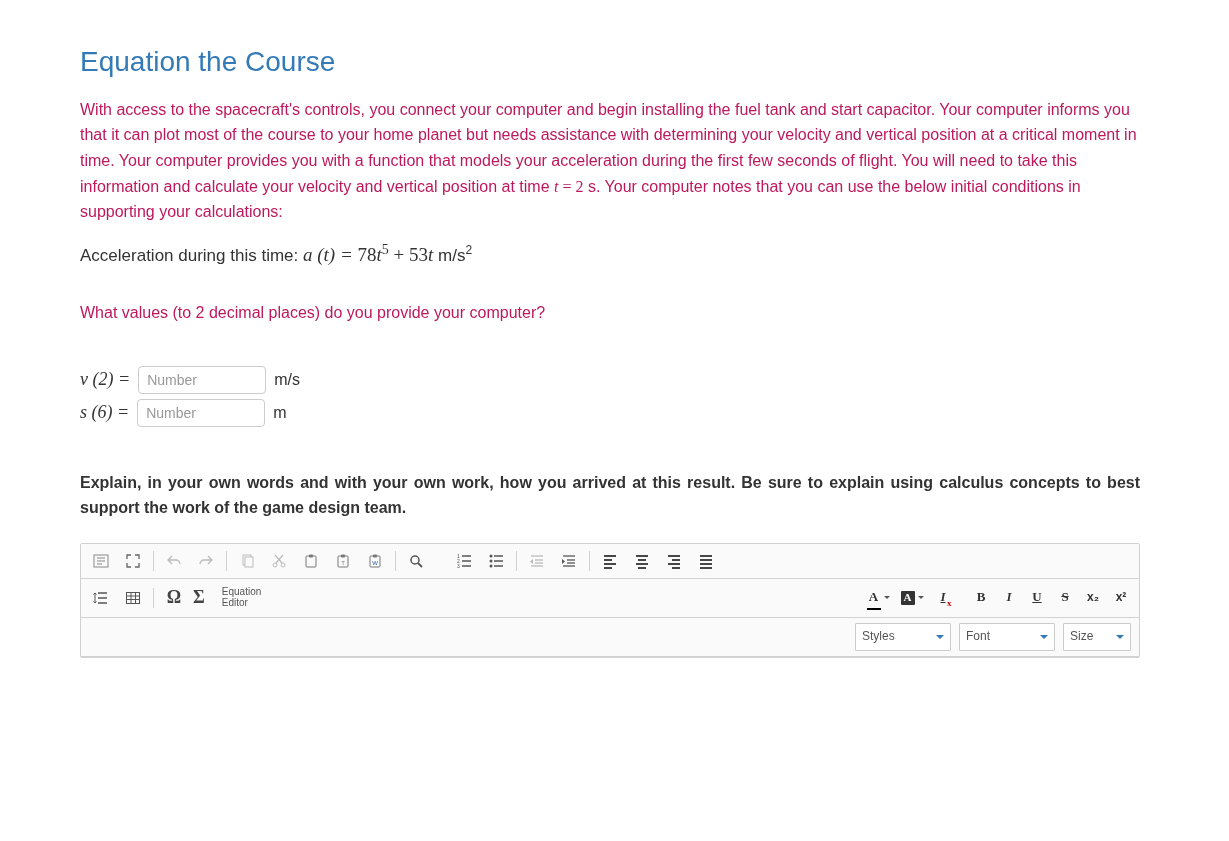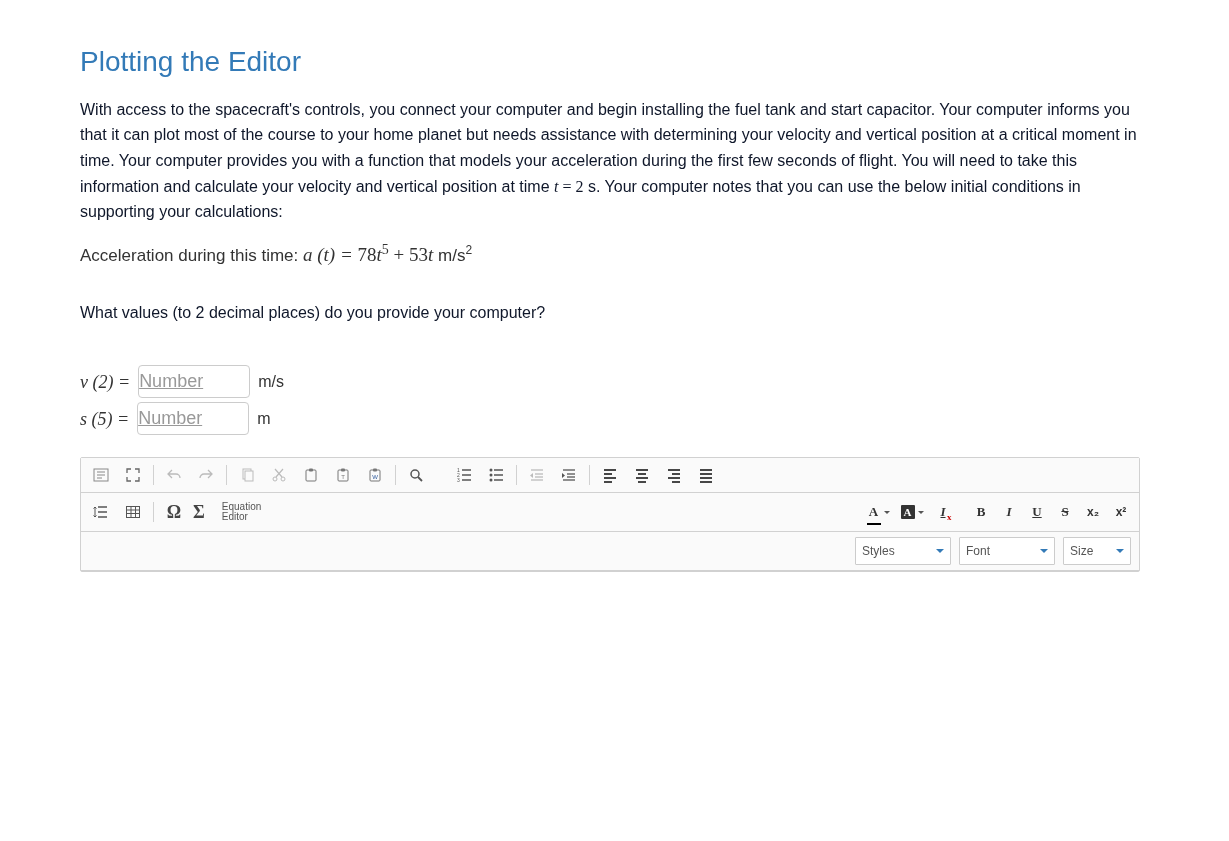--- a/index.html
+++ b/index.html
@@ -15,40 +15,39 @@
     max-width: 1060px;
   }
   h2.title {
     color: #337ab7;
     font-weight: 500;
     font-size: 28px;
     margin: 20px 0 12px 0;
   }
   .bodytext {
     font-size: 16px;
-    color: #0f172a;
+    color: #be185d;
     margin: 0 0 14px 0;
   }
   .math-it { font-family: "Times New Roman", serif; font-style: italic; }
   .math-rm { font-family: "Times New Roman", serif; font-style: normal; }
   .eqline { margin: 6px 0 10px 0; font-size: 16px; }
 
   
   .answers { margin-top: 40px; }
   .ansrow { display: flex; align-items: center; margin: 4px 0; }
   .ansrow .lhs { font-family: "Times New Roman", serif; font-size: 18px; white-space: nowrap; }
   .numinput {
     width: 110px;
     border: 1px solid #ccc;
     border-radius: 4px;
-    padding: 5px 0;
-    font-size: 18px;
+    padding: 5px 8px;
+    font-size: 14px;
     color: #999;
     margin: 0 8px;
-    text-decoration: underline;
   }
   .numinput::placeholder { color: #999; }
   .unit { color: #333; font-size: 16px; }
 
   .prompt {
     font-weight: 700;
     margin-top: 44px;
     text-align: justify;
     font-size: 16px;
     line-height: 1.55;
@@ -176,46 +175,47 @@
     border-top: 3px solid #555;
     margin-left: 3px;
   }
 
   .bigicon { font-family: "Times New Roman", serif; font-size: 18px; font-weight: bold; }
 </style>
 </head>
 <body>
 
 <div class="page">
-  <h2 class="title">Plotting the Editor</h2>
+  <h2 class="title">Equation the Course</h2>
 
   <p class="bodytext">
     <span>With access to the spacecraft's controls, you connect your computer and begin installing the fuel tank and start capacitor. Your computer informs you that it can plot most of the course to your home planet but needs assistance with determining your velocity and vertical position at a critical moment in time. Your computer provides you with a function that models your acceleration during the first few seconds of flight. You will need to take this information and calculate your velocity and vertical position at time </span><span class="math-it">t</span><span class="math-rm"> = </span><span class="math-rm">2</span><span> s. Your computer notes that you can use the below initial conditions in supporting your calculations:</span>
   </p>
 
 
   <p class="eqline" style="font-size:17px;">
     <span>Acceleration during this time: </span><span class="math-it" style="font-size:19px;">a (t) = </span><span class="math-rm" style="font-size:19px;">78</span><span class="math-it" style="font-size:19px;">t</span><sup class="math-rm" style="font-size:14px;">5</sup><span class="math-rm" style="font-size:19px;"> + </span><span class="math-rm" style="font-size:19px;">53</span><span class="math-it" style="font-size:19px;">t</span><span> m/s</span><sup style="font-size:12px;">2</sup>
   </p>
 
   <p class="bodytext" style="margin-top:30px;">What values (to 2 decimal places) do you provide your computer?</p>
 
   <div class="answers">
     <div class="ansrow">
       <span class="lhs"><span class="math-it">v (2) = </span></span>
       <input class="numinput" type="text" placeholder="Number" style="">
       <span class="unit">m/s</span>
     </div>
     <div class="ansrow">
-      <span class="lhs"><span class="math-it">s (5) = </span></span>
+      <span class="lhs"><span class="math-it">s (6) = </span></span>
       <input class="numinput" type="text" placeholder="Number" style="">
       <span class="unit">m</span>
     </div>
   </div>
 
+  <p class="prompt">Explain, in your own words and with your own work, how you arrived at this result. Be sure to explain using calculus concepts to best support the work of the game design team.</p>
 
   <div class="editor">
 
     <div class="tb-row">
       <div class="tb-group">
         <span class="tbtn">
           <svg viewBox="0 0 16 16">
               <rect x="1" y="2" width="14" height="12" fill="none" stroke="#888" stroke-width="1"></rect>
               <line x1="4" y1="5" x2="12" y2="5" stroke="#888"></line>
               <line x1="4" y1="8" x2="12" y2="8" stroke="#888"></line>

